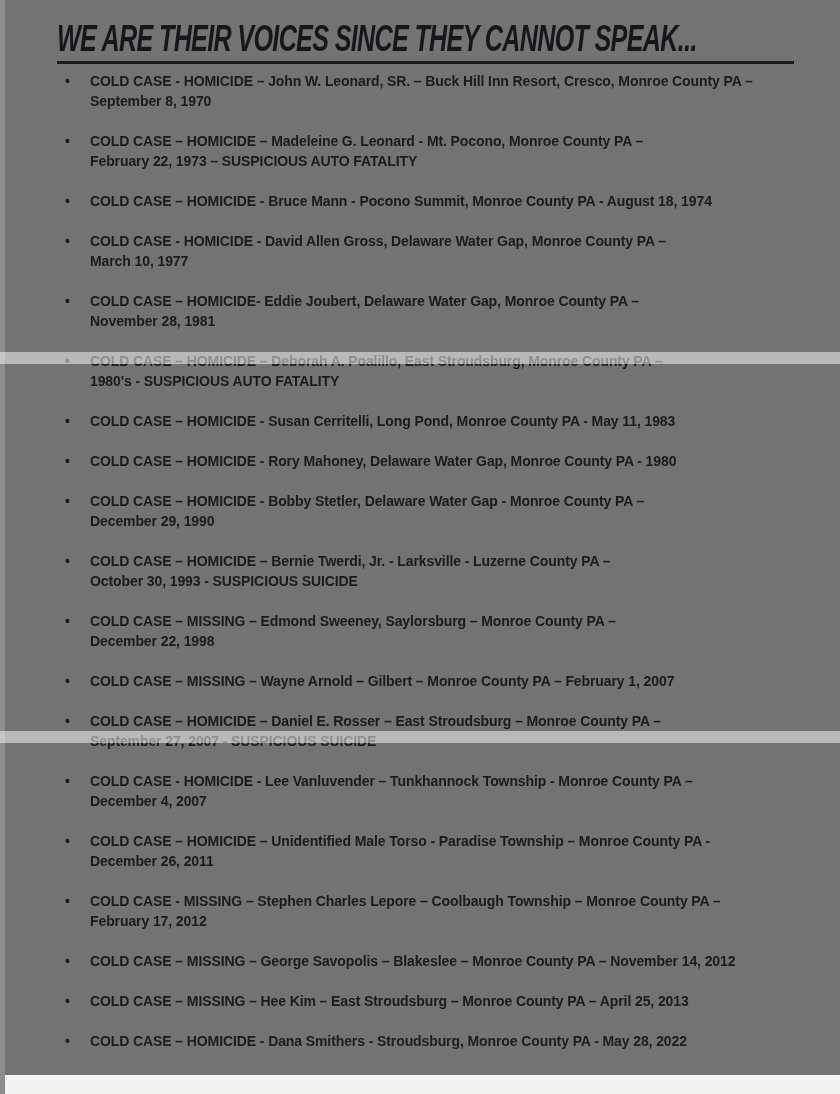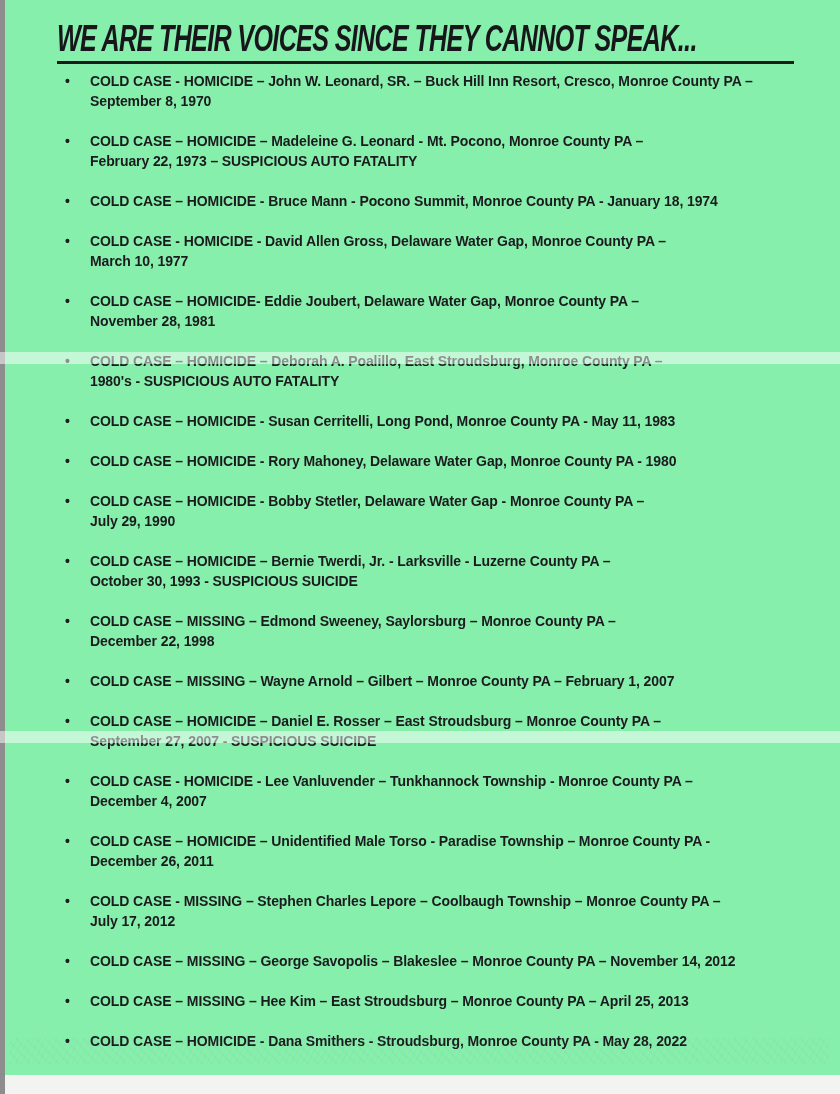--- a/index.html
+++ b/index.html
@@ -8,21 +8,21 @@
     width: 840px;
     height: 1094px;
     overflow: hidden;
     background: #fbfbfa;
     font-family: "Liberation Sans", sans-serif;
   }
   .page {
     position: relative;
     width: 840px;
     height: 1094px;
-    background: #86efac;
+    background: #737373;
   }
   
   .scan-edge-left {
     position: absolute;
     left: 0; top: 0;
     width: 5px; height: 1094px;
     background: #8d8d8d;
   }
   
   .scan-edge-bottom {
@@ -123,21 +123,21 @@
         <div class="case-text">COLD CASE - HOMICIDE – John W. Leonard, SR. – Buck Hill Inn Resort, Cresco, Monroe County PA –
 September 8, 1970</div>
       </div>
       <div class="case-item">
         <span class="bullet">•</span>
         <div class="case-text">COLD CASE – HOMICIDE – Madeleine G. Leonard - Mt. Pocono, Monroe County PA –
 February 22, 1973 – SUSPICIOUS AUTO FATALITY</div>
       </div>
       <div class="case-item">
         <span class="bullet">•</span>
-        <div class="case-text">COLD CASE – HOMICIDE - Bruce Mann - Pocono Summit, Monroe County PA - January 18, 1974</div>
+        <div class="case-text">COLD CASE – HOMICIDE - Bruce Mann - Pocono Summit, Monroe County PA - August 18, 1974</div>
       </div>
       <div class="case-item">
         <span class="bullet">•</span>
         <div class="case-text">COLD CASE - HOMICIDE - David Allen Gross, Delaware Water Gap, Monroe County PA –
 March 10, 1977</div>
       </div>
       <div class="case-item">
         <span class="bullet">•</span>
         <div class="case-text">COLD CASE – HOMICIDE- Eddie Joubert, Delaware Water Gap, Monroe County PA –
 November 28, 1981</div>
@@ -151,21 +151,21 @@
         <span class="bullet">•</span>
         <div class="case-text">COLD CASE – HOMICIDE - Susan Cerritelli, Long Pond, Monroe County PA - May 11, 1983</div>
       </div>
       <div class="case-item">
         <span class="bullet">•</span>
         <div class="case-text">COLD CASE – HOMICIDE - Rory Mahoney, Delaware Water Gap, Monroe County PA - 1980</div>
       </div>
       <div class="case-item">
         <span class="bullet">•</span>
         <div class="case-text">COLD CASE – HOMICIDE - Bobby Stetler, Delaware Water Gap - Monroe County PA –
-July 29, 1990</div>
+December 29, 1990</div>
       </div>
       <div class="case-item">
         <span class="bullet">•</span>
         <div class="case-text">COLD CASE – HOMICIDE – Bernie Twerdi, Jr. - Larksville - Luzerne County PA –
 October 30, 1993 - SUSPICIOUS SUICIDE</div>
       </div>
       <div class="case-item">
         <span class="bullet">•</span>
         <div class="case-text">COLD CASE – MISSING – Edmond Sweeney, Saylorsburg – Monroe County PA –
 December 22, 1998</div>
@@ -185,21 +185,21 @@
 December 4, 2007</div>
       </div>
       <div class="case-item">
         <span class="bullet">•</span>
         <div class="case-text">COLD CASE – HOMICIDE – Unidentified Male Torso - Paradise Township – Monroe County PA -
 December 26, 2011</div>
       </div>
       <div class="case-item">
         <span class="bullet">•</span>
         <div class="case-text">COLD CASE - MISSING – Stephen Charles Lepore – Coolbaugh Township – Monroe County PA –
-July 17, 2012</div>
+February 17, 2012</div>
       </div>
       <div class="case-item">
         <span class="bullet">•</span>
         <div class="case-text">COLD CASE – MISSING – George Savopolis – Blakeslee – Monroe County PA – November 14, 2012</div>
       </div>
       <div class="case-item">
         <span class="bullet">•</span>
         <div class="case-text">COLD CASE – MISSING – Hee Kim – East Stroudsburg – Monroe County PA – April 25, 2013</div>
       </div>
       <div class="case-item">

